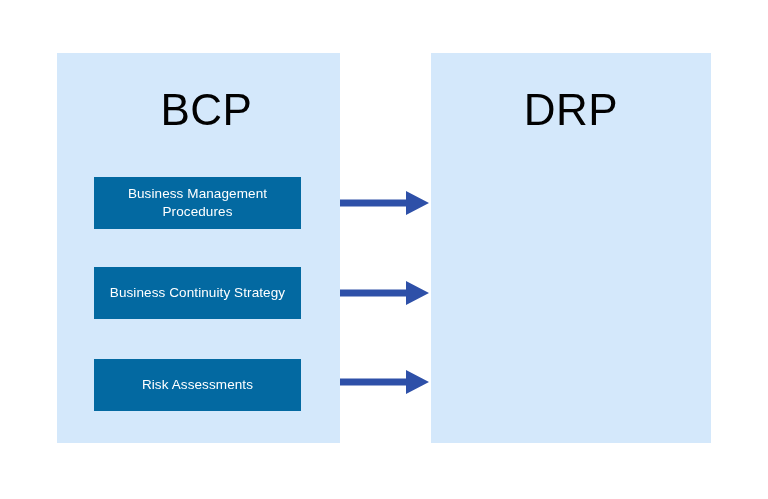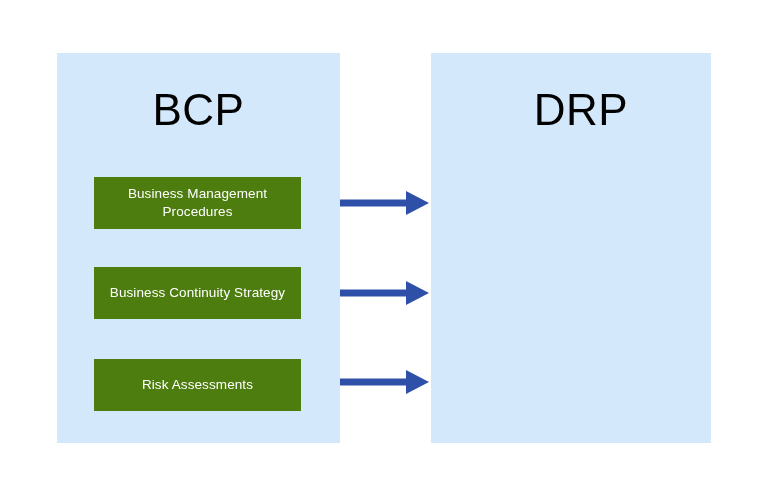--- a/index.html
+++ b/index.html
@@ -27,26 +27,26 @@
   .panel-title {
     position: absolute;
     text-align: center;
     color: #010101;
     font-size: 44px;
     font-weight: 400;
     letter-spacing: 0.5px;
     line-height: 1;
     white-space: nowrap;
   }
-  #title-bcp { left: 57px;  top: 88px; width: 283px; }
-  #title-drp { left: 441px; top: 88px; width: 280px; text-align: center; }
+  #title-bcp { left: 57px;  top: 88px; width: 283px; padding-left: 8px; }
+  #title-drp { left: 431px; top: 88px; width: 280px; text-align: center; }
 
   .blue-box {
     position: absolute;
-    background: #4d7c0f;
+    background: #0369a1;
     color: #ffffff;
     display: flex;
     align-items: center;
     justify-content: center;
     text-align: center;
     font-size: 13.5px;
     line-height: 1.32;
     font-weight: 400;
     letter-spacing: 0.1px;
     box-sizing: border-box;

